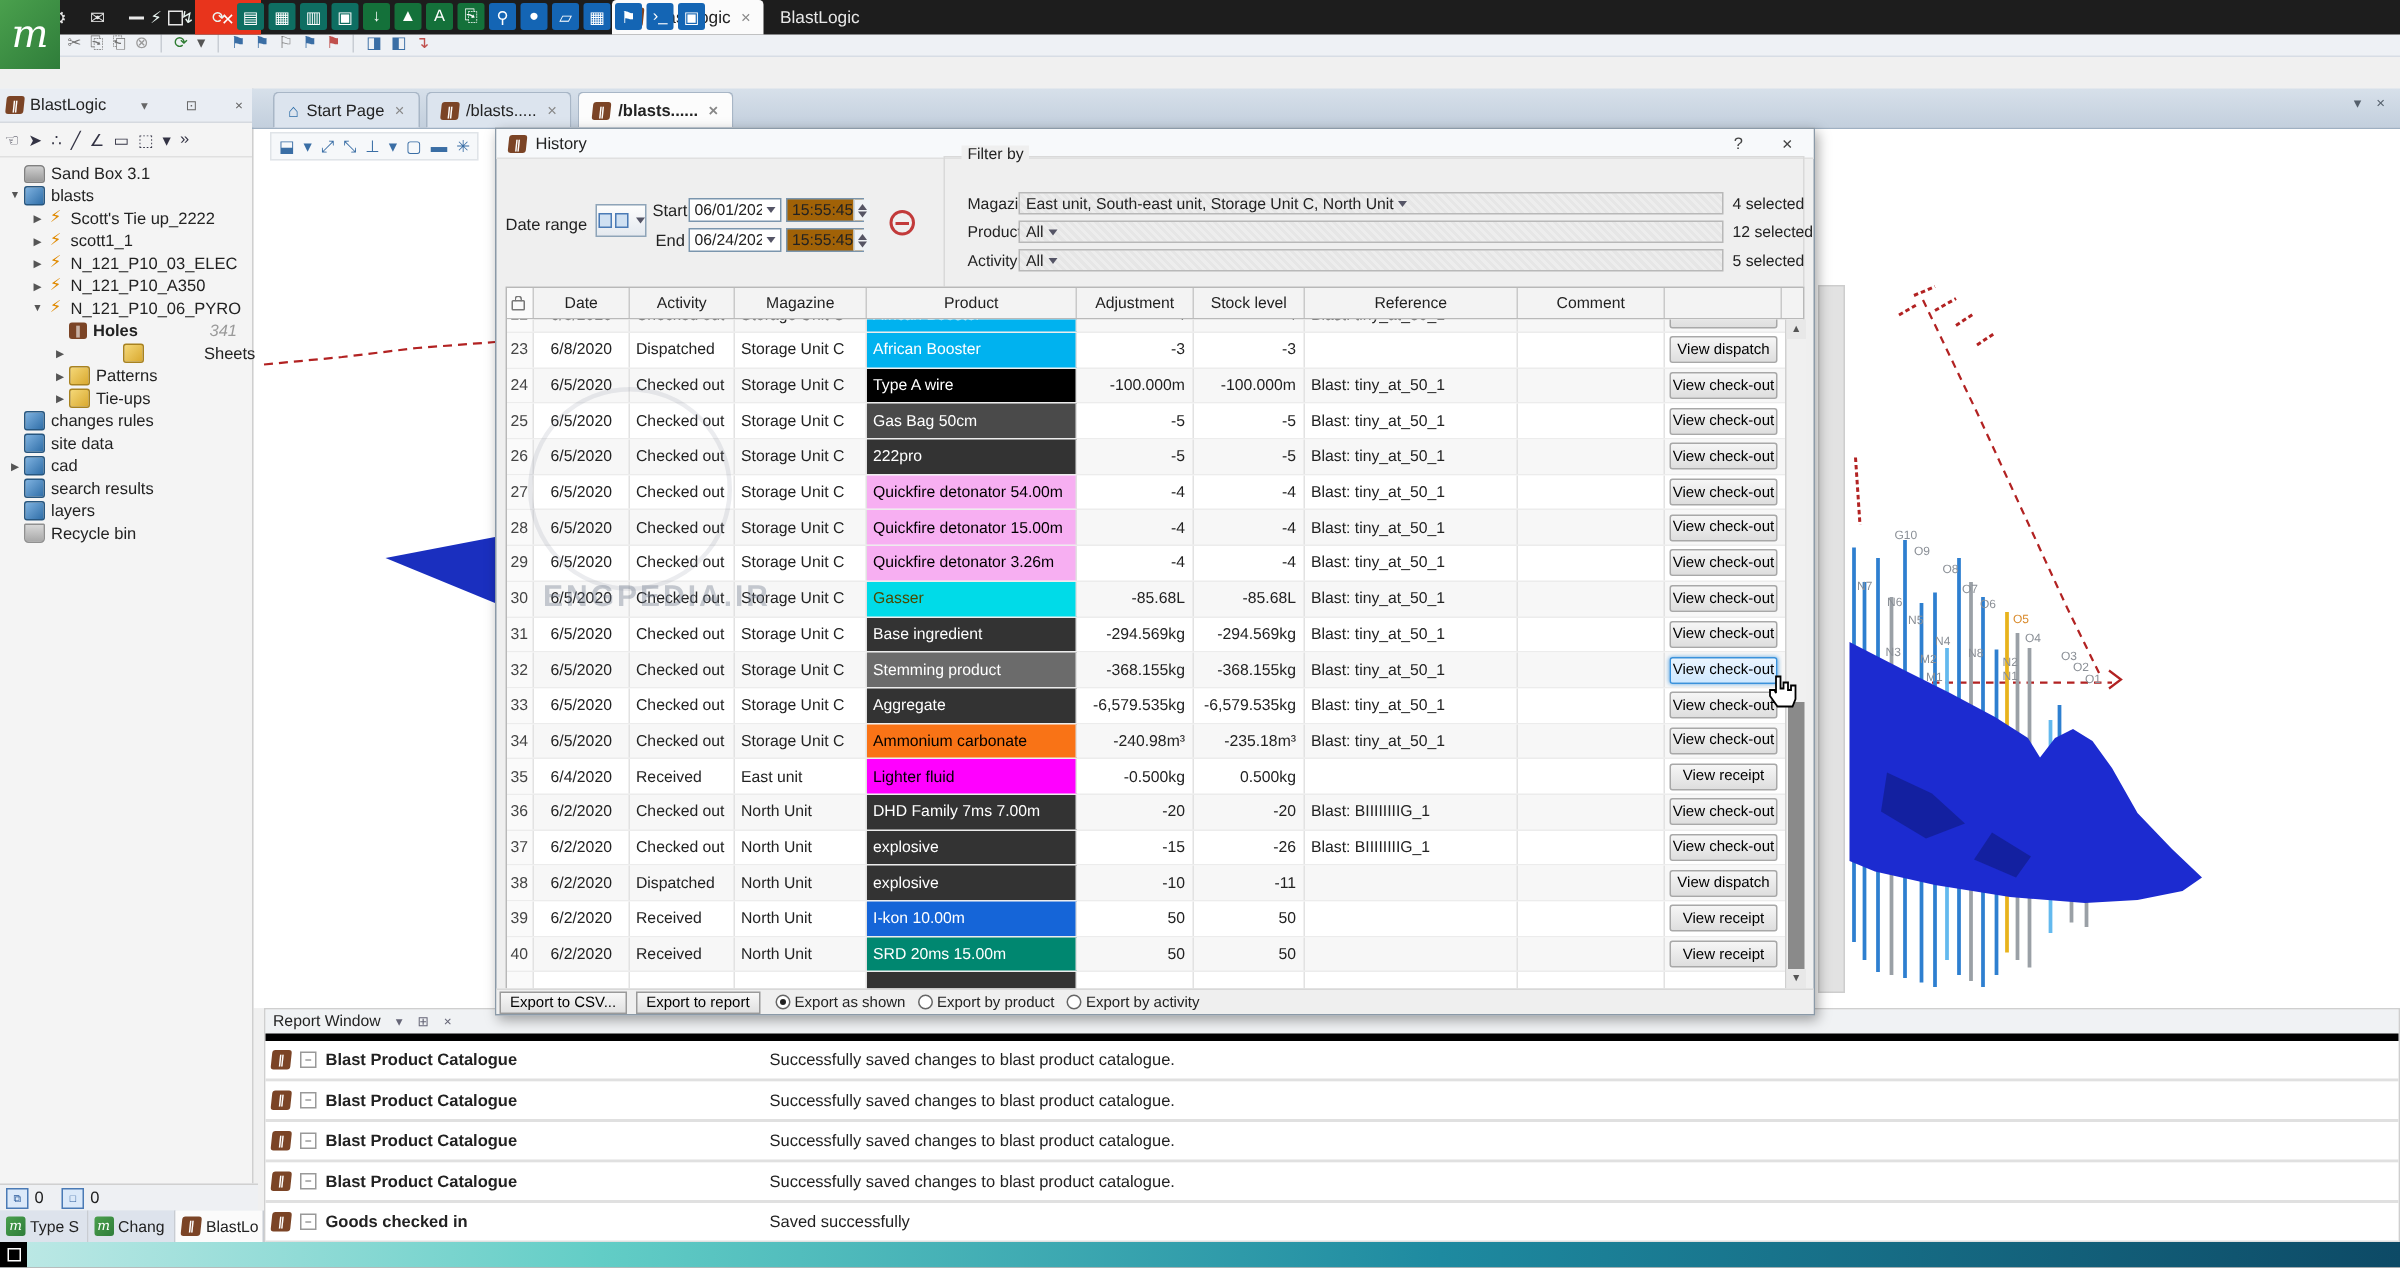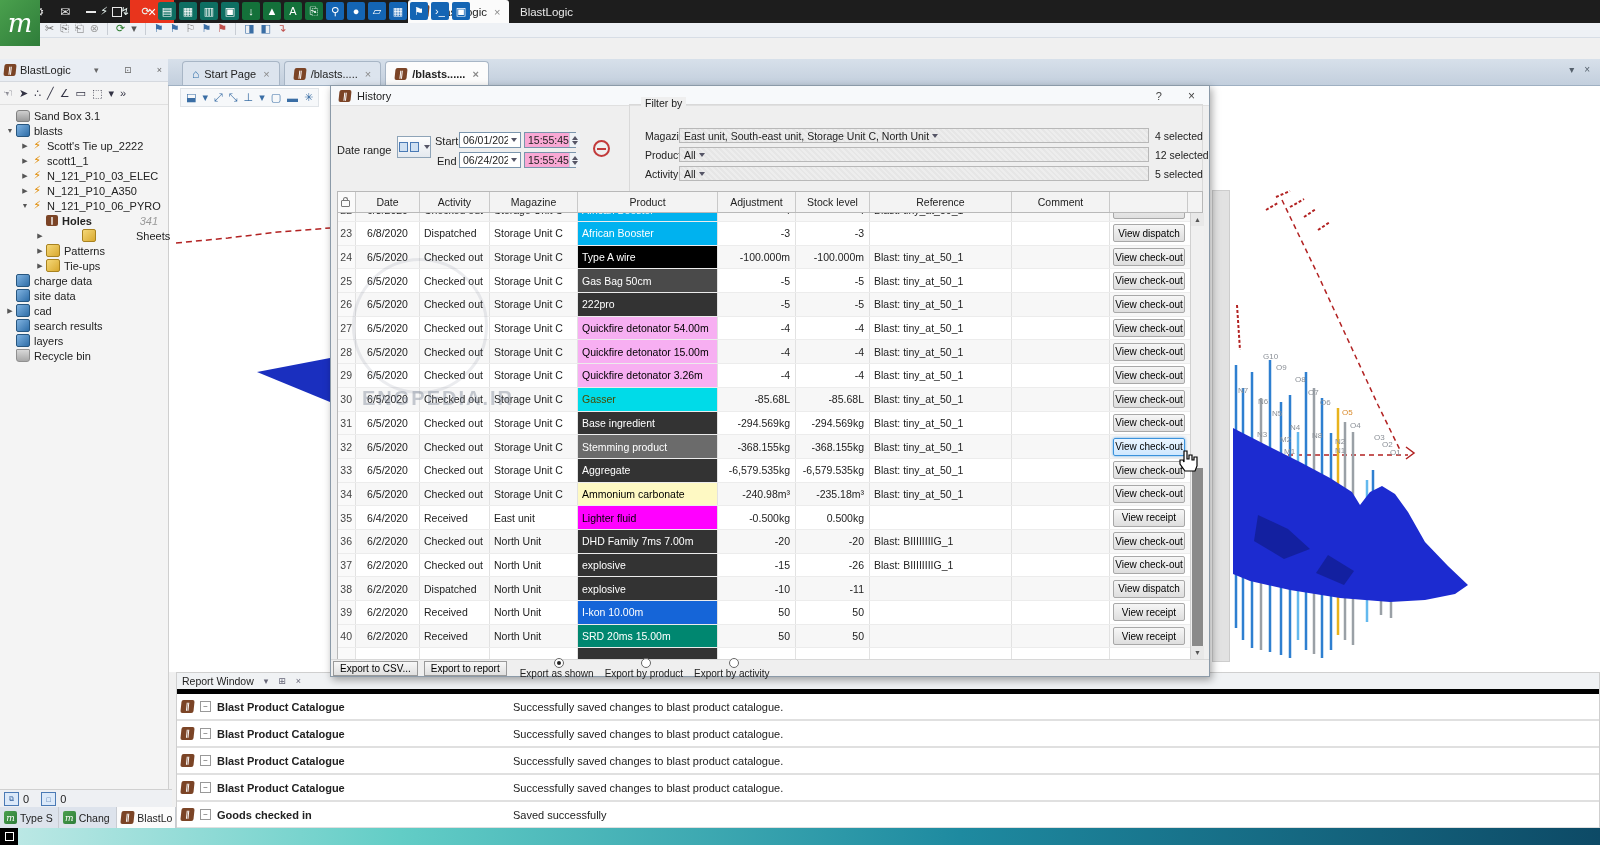--- a/index.html
+++ b/index.html
@@ -90,21 +90,21 @@
   #dialog{left:330px;top:85px;width:878px;height:590px;background:#efefef;border:1px solid #8b9aa8;
           box-shadow:2px 3px 8px rgba(0,0,0,.35);z-index:10;}
   #dlg-title{height:19px;background:#f7f9fb;border-bottom:1px solid #e0e0e0;display:flex;align-items:center;padding:0 8px;gap:6px;}
   #dlg-title .q{margin-left:auto;color:#444;padding:0 14px;}
   #dlg-title .x{color:#444;padding:0 6px;font-size:12px;}
   .dlbl{position:absolute;font-size:11px;color:#222;}
   .combo{position:absolute;background:#fff;border:1px solid #7a95ad;display:flex;align-items:center;
          font-size:10.5px;padding:0 3px;height:16px;box-sizing:border-box;}
   .combo .cv{overflow:hidden;white-space:nowrap;flex:1;}
   .carat{width:0;height:0;border-left:3px solid transparent;border-right:3px solid transparent;border-top:4px solid #556;margin-left:3px;flex:0 0 auto;}
-  .spinbox{position:absolute;background:#f9a8d4;border:1px solid #7a95ad;display:flex;align-items:center;height:16px;box-sizing:border-box;font-size:10.5px;padding-left:3px;}
+  .spinbox{position:absolute;background:#a16207;border:1px solid #7a95ad;display:flex;align-items:center;height:16px;box-sizing:border-box;font-size:10.5px;padding-left:3px;}
   .spins{margin-left:auto;display:flex;flex-direction:column;justify-content:center;gap:1px;border-left:1px solid #c8d4de;padding:0 2px;height:100%;background:#eef2f6;}
   .sup{width:0;height:0;border-left:3px solid transparent;border-right:3px solid transparent;border-bottom:4px solid #556;}
   .sdn{width:0;height:0;border-left:3px solid transparent;border-right:3px solid transparent;border-top:4px solid #556;}
   #calbtn{position:absolute;left:66px;top:50px;width:32px;height:20px;border:1px solid #8ea4b8;background:linear-gradient(#fdfdfd,#e4e9ef);
           display:flex;align-items:center;justify-content:center;gap:2px;}
   .calsq{width:7px;height:8px;background:#cfe0f2;border:1px solid #4a7ab5;}
   .redminus{position:absolute;left:262px;top:54px;width:13px;height:13px;border:2px solid #c23a3a;border-radius:50%;}
   .redminus::after{content:"";position:absolute;left:2px;right:2px;top:50%;margin-top:-1px;height:2px;background:#c23a3a;}
   #filterbox{position:absolute;left:298px;top:18px;width:572px;height:86px;border:1px solid #d9d9d9;}
   #filterlegend{position:absolute;left:310px;top:11px;background:#efefef;padding:0 4px;font-size:10.5px;}
@@ -138,21 +138,21 @@
   .sbbtn{height:13px;display:flex;align-items:center;justify-content:center;font-size:7px;color:#555;background:#e8e8e8;}
   #tsb-thumb{position:absolute;left:1px;top:255px;width:11px;height:190px;background:#8a8a8a;}
   #tsb-down{position:absolute;bottom:0;left:0;right:0;}
   
   #exportbar{position:absolute;left:0;top:573px;width:878px;height:17px;background:#efefef;border-top:1px solid #d8d8d8;
              display:flex;align-items:center;font-size:10px;gap:6px;padding-left:2px;box-sizing:border-box;}
   .ebtn{height:15px;border:1px solid #9a9a9a;background:linear-gradient(#f8f8f8,#e0e0e0);padding:0 6px;font-size:10px;display:flex;align-items:center;font-family:inherit;}
   .radio{width:10px;height:10px;border:1px solid #666;border-radius:50%;background:#fff;box-sizing:border-box;display:inline-block;}
   .radio.on::after{content:"";display:block;width:4px;height:4px;margin:2px;background:#222;border-radius:50%;}
   .radiolbl{margin-left:3px;margin-right:8px;}
-  .radiowrap{display:flex;align-items:center;flex-direction:column;}
+  .radiowrap{display:flex;align-items:center;}
   
   #report{left:176px;top:672px;width:1424px;height:156px;background:#e9e9e9;border:1px solid #cfcfcf;z-index:5;box-sizing:border-box;}
   #rep-head{height:16px;background:#f0f2f4;border-bottom:5px solid #000000;display:flex;align-items:center;padding:0 5px;font-size:10.5px;}
   #rep-head .ric{margin-left:10px;color:#667;font-size:9px;}
   #rep-head .ric:first-of-type{margin-left:auto;}
   .rentry{height:25px;background:#fff;border-bottom:2px solid #e0e0e0;display:flex;align-items:center;padding-left:4px;gap:6px;}
   .rminus{width:9px;height:9px;border:1px solid #999;display:inline-flex;align-items:center;justify-content:center;font-size:8px;color:#555;line-height:1;}
   .rtitle{font-weight:bold;font-size:11px;width:290px;}
   .rmsg{font-size:11px;color:#222;}
   
@@ -338,21 +338,21 @@
   </div>
         <div class="trowi" style="padding-left: 34px;">
     <span class="tarrow">▶</span>
     <span class="ti ti-cube-y"></span>
     <span class="tlabel">Tie-ups</span>
     <span class="tcount"></span>
   </div>
         <div class="trowi" style="padding-left: 4px;">
     <span class="tarrow"></span>
     <span class="ti ti-cube-b"></span>
-    <span class="tlabel">charge data</span>
+    <span class="tlabel">changes rules</span>
     <span class="tcount"></span>
   </div>
         <div class="trowi" style="padding-left: 4px;">
     <span class="tarrow"></span>
     <span class="ti ti-cube-b"></span>
     <span class="tlabel">site data</span>
     <span class="tcount"></span>
   </div>
         <div class="trowi" style="padding-left: 4px;">
     <span class="tarrow">▶</span>
@@ -726,21 +726,21 @@
             <div class="c ccom"></div>
             <div class="c cactn">
               <button class="abtn">View check-out</button>
             </div>
           </div>
           <div class="trow datarow alt">
             <div class="c cnum">34</div>
             <div class="c cdate">6/5/2020</div>
             <div class="c cact">Checked out</div>
             <div class="c cmag">Storage Unit C</div>
-            <div class="c cprod" style="background: #fef9c3; color: rgb(0, 0, 0);">Ammonium carbonate</div>
+            <div class="c cprod" style="background: #f97316; color: rgb(0, 0, 0);">Ammonium carbonate</div>
             <div class="c cadj">-240.98m³</div>
             <div class="c cstk">-235.18m³</div>
             <div class="c cref">Blast: tiny_at_50_1</div>
             <div class="c ccom"></div>
             <div class="c cactn">
               <button class="abtn">View check-out</button>
             </div>
           </div>
           <div class="trow datarow">
             <div class="c cnum">35</div>

